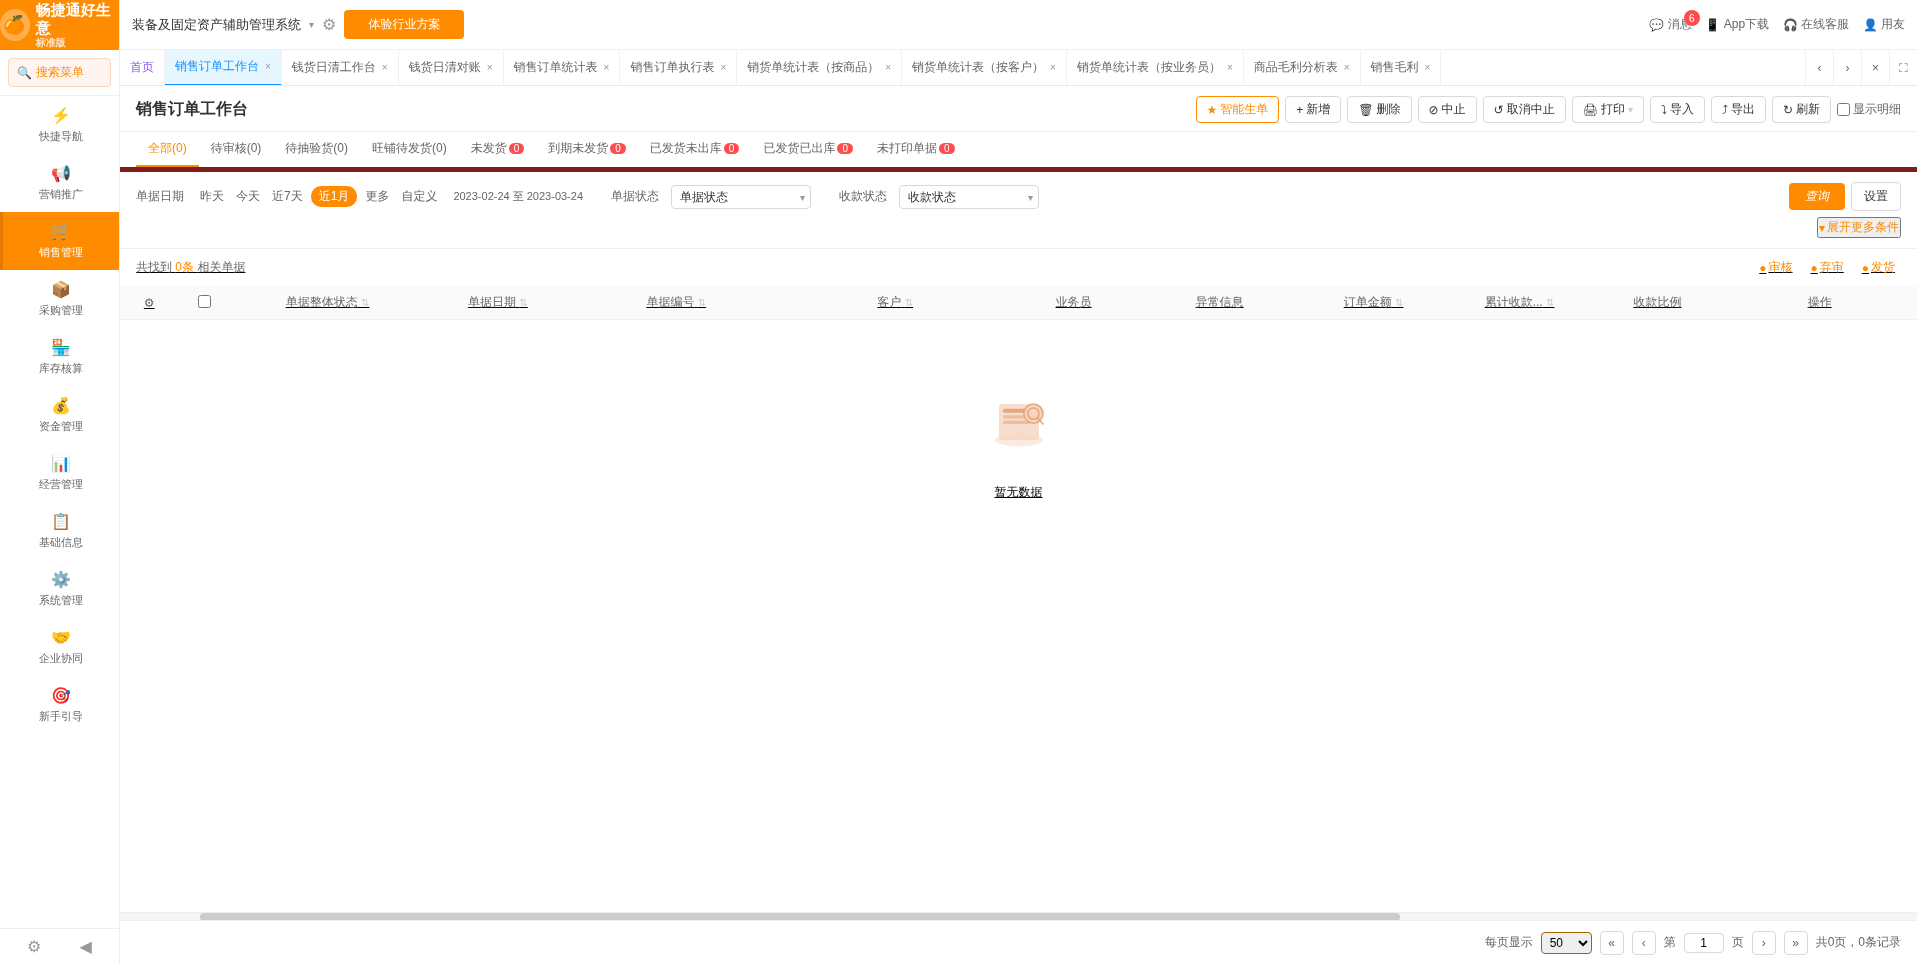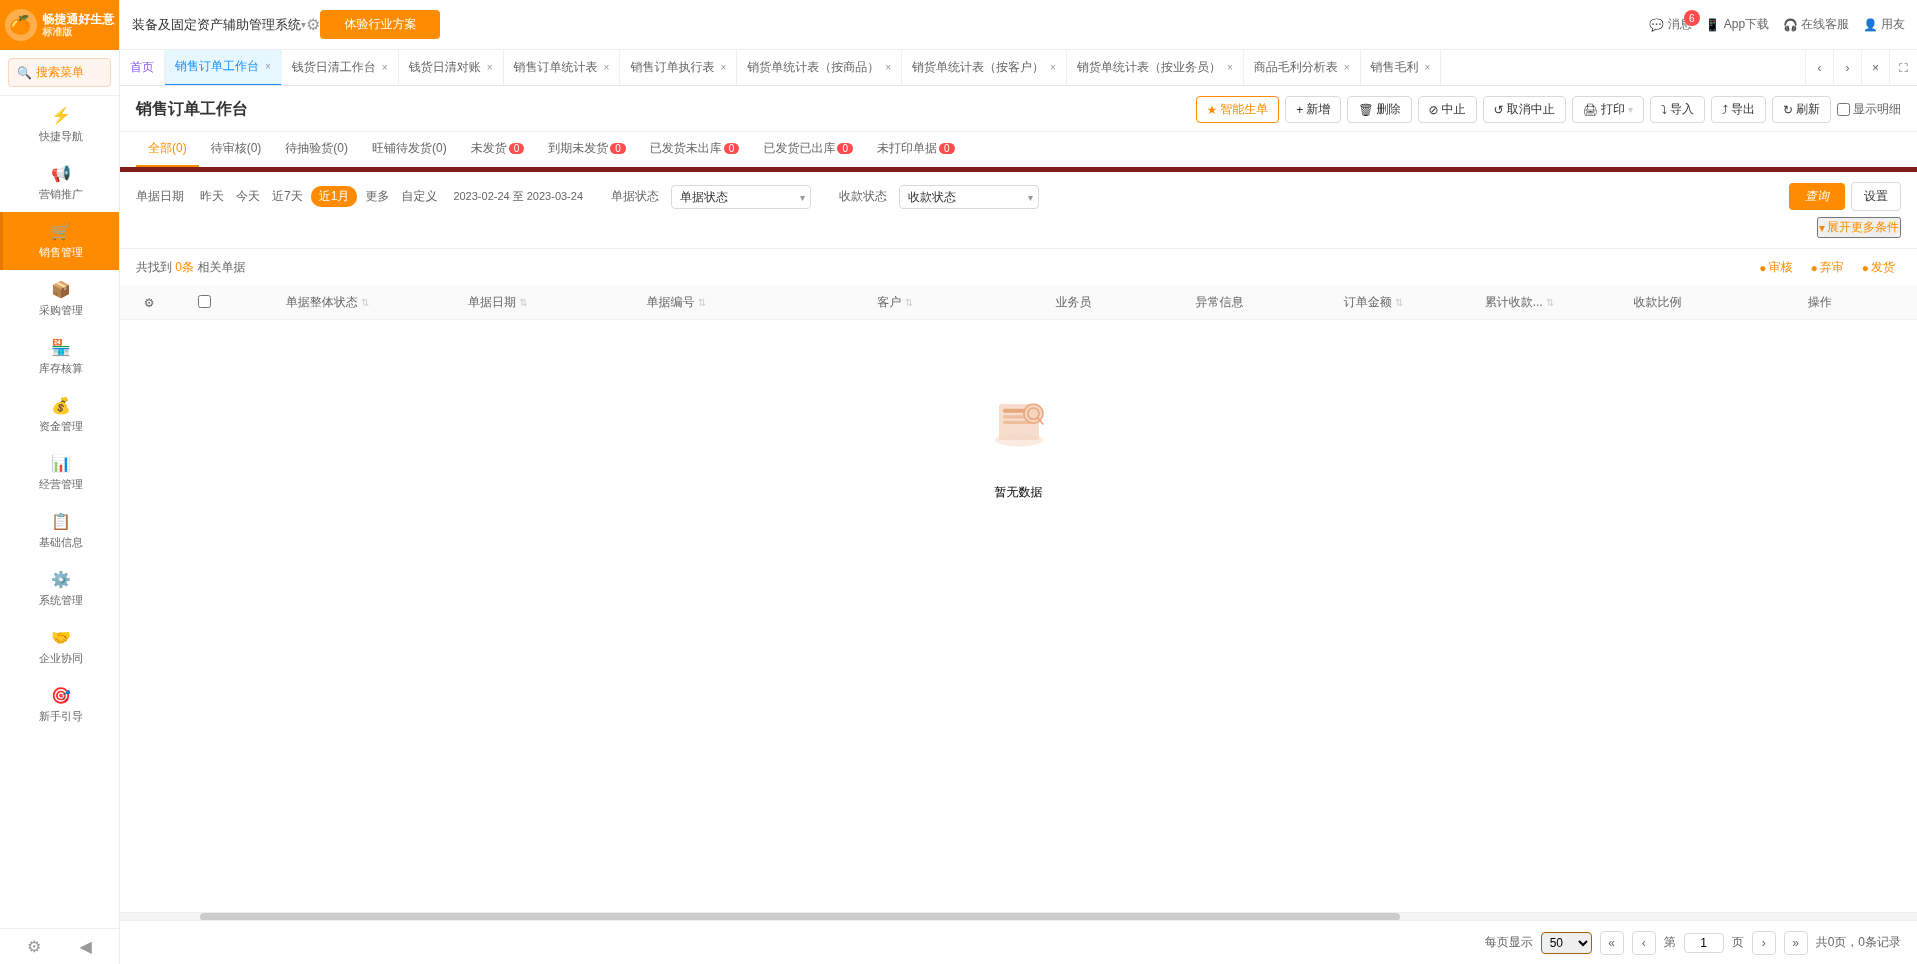--- a/index.html
+++ b/index.html
@@ -15,21 +15,21 @@
     .sidebar-nav-item { padding: 10px 8px; display: flex; flex-direction: column; align-items: center; gap: 4px; cursor: pointer; color: #666; border-left: 3px solid transparent; }
     .sidebar-nav-item.active { background: #ff8c00; color: #fff; border-left-color: #e67a00; }
     .sidebar-nav-item .nav-icon { font-size: 16px; }
     .sidebar-nav-item .nav-label { font-size: 11px; text-align: center; }
     .sidebar-bottom { border-top: 1px solid #eee; padding: 8px; display: flex; justify-content: space-around; }
 
     
     .main { flex: 1; display: flex; flex-direction: column; overflow: hidden; }
 
     
-    .topbar { height: 50px; background: #fff; border-bottom: 1px solid #eee; display: flex; align-items: center; padding: 0 12px; gap: 0; flex-shrink: 0; }
+    .topbar { height: 50px; background: #fff; border-bottom: 1px solid #eee; display: flex; align-items: center; padding: 0 12px; gap: 8px; flex-shrink: 0; }
     .topbar-dropdown { color: #999; font-size: 10px; cursor: pointer; }
     .topbar-gear { color: #999; cursor: pointer; font-size: 16px; }
     .topbar-trial-btn { background: #ff8c00; color: #fff; border: none; border-radius: 4px; padding: 6px 24px; cursor: pointer; font-size: 12px; }
     .topbar-right { display: flex; align-items: center; gap: 14px; color: #666; font-size: 12px; }
     .topbar-badge-wrap { position: relative; display: inline-block; }
     .topbar-badge { position: absolute; top: -6px; right: -8px; background: #ff4d4f; color: #fff; border-radius: 50%; width: 16px; height: 16px; font-size: 10px; display: flex; align-items: center; justify-content: center; }
     .topbar-right-item { display: flex; align-items: center; gap: 3px; cursor: pointer; }
 
     
     .tabbar { height: 36px; background: #fff; border-bottom: 1px solid #e8e8e8; display: flex; align-items: center; overflow: hidden; flex-shrink: 0; }
@@ -67,21 +67,21 @@
     .date-btn.highlight { background: #ff8c00; color: #fff; border-radius: 10px; padding: 2px 8px; }
     .date-range { color: #666; font-size: 11px; }
     .filter-select { border: 1px solid #d9d9d9; border-radius: 4px; padding: 4px 24px 4px 8px; color: #333; background: #fff; cursor: pointer; font-size: 12px; min-width: 140px; appearance: none; position: relative; }
     .filter-select-wrap { position: relative; display: inline-block; }
     .filter-select-wrap::after { content: '▾'; position: absolute; right: 6px; top: 50%; transform: translateY(-50%); pointer-events: none; color: #999; font-size: 10px; }
     .expand-btn { color: #ff8c00; cursor: pointer; font-size: 12px; display: flex; align-items: center; gap: 2px; margin-left: auto; }
     .btn-query { background: #ff8c00; color: #fff; border: none; border-radius: 4px; padding: 5px 16px; cursor: pointer; font-size: 12px; font-style: italic; }
     .btn-setting { background: #fff; border: 1px solid #d9d9d9; color: #333; border-radius: 4px; padding: 5px 12px; cursor: pointer; font-size: 12px; }
 
     
-    .table-area { flex: 1; overflow: hidden; display: flex; flex-direction: column; }
+    .table-area { flex: 1; overflow: hidden; display: flex; flex-direction: column; text-decoration: underline; }
     .table-toolbar { padding: 8px 16px; display: flex; align-items: center; justify-content: space-between; flex-shrink: 0; }
     .table-actions { display: flex; align-items: center; gap: 6px; }
     .table-action-btn { background: none; border: none; color: #666; cursor: pointer; padding: 2px 6px; font-size: 12px; display: flex; align-items: center; gap: 2px; }
     .table-action-btn.orange { color: #ff8c00; }
 
     .data-table { width: 100%; border-collapse: collapse; table-layout: fixed; }
     .data-table th { background: #fafafa; border-bottom: 1px solid #f0f0f0; padding: 8px 8px; color: #666; font-weight: 500; font-size: 12px; white-space: nowrap; overflow: hidden; text-overflow: ellipsis; }
     .data-table th .sort-icon { color: #ccc; font-size: 10px; }
     .table-scroll { flex: 1; overflow: auto; }
 
@@ -113,21 +113,21 @@
     .scrollbar-area { height: 8px; background: #f5f5f5; border-top: 1px solid #eee; position: relative; overflow: hidden; }
     .scrollbar-thumb { position: absolute; left: 80px; width: 1200px; height: 8px; background: #ccc; border-radius: 4px; }
   </style>
 </head>
 <body>
 
 <div class="sidebar">
   <div class="sidebar-logo">
     <div class="sidebar-logo-icon">🍊</div>
     <div style="display:flex;flex-direction:column;line-height:1.2;">
-      <span style="font-size:12px;">畅捷通好生意</span>
+      <span style="font-size:15px;">畅捷通好生意</span>
       <span style="font-size:10px;opacity:0.8;">标准版</span>
     </div>
   </div>
 
   <div class="sidebar-search">
     <button class="sidebar-search-btn">
       <span>🔍</span>
       <span>搜索菜单</span>
     </button>
   </div>

